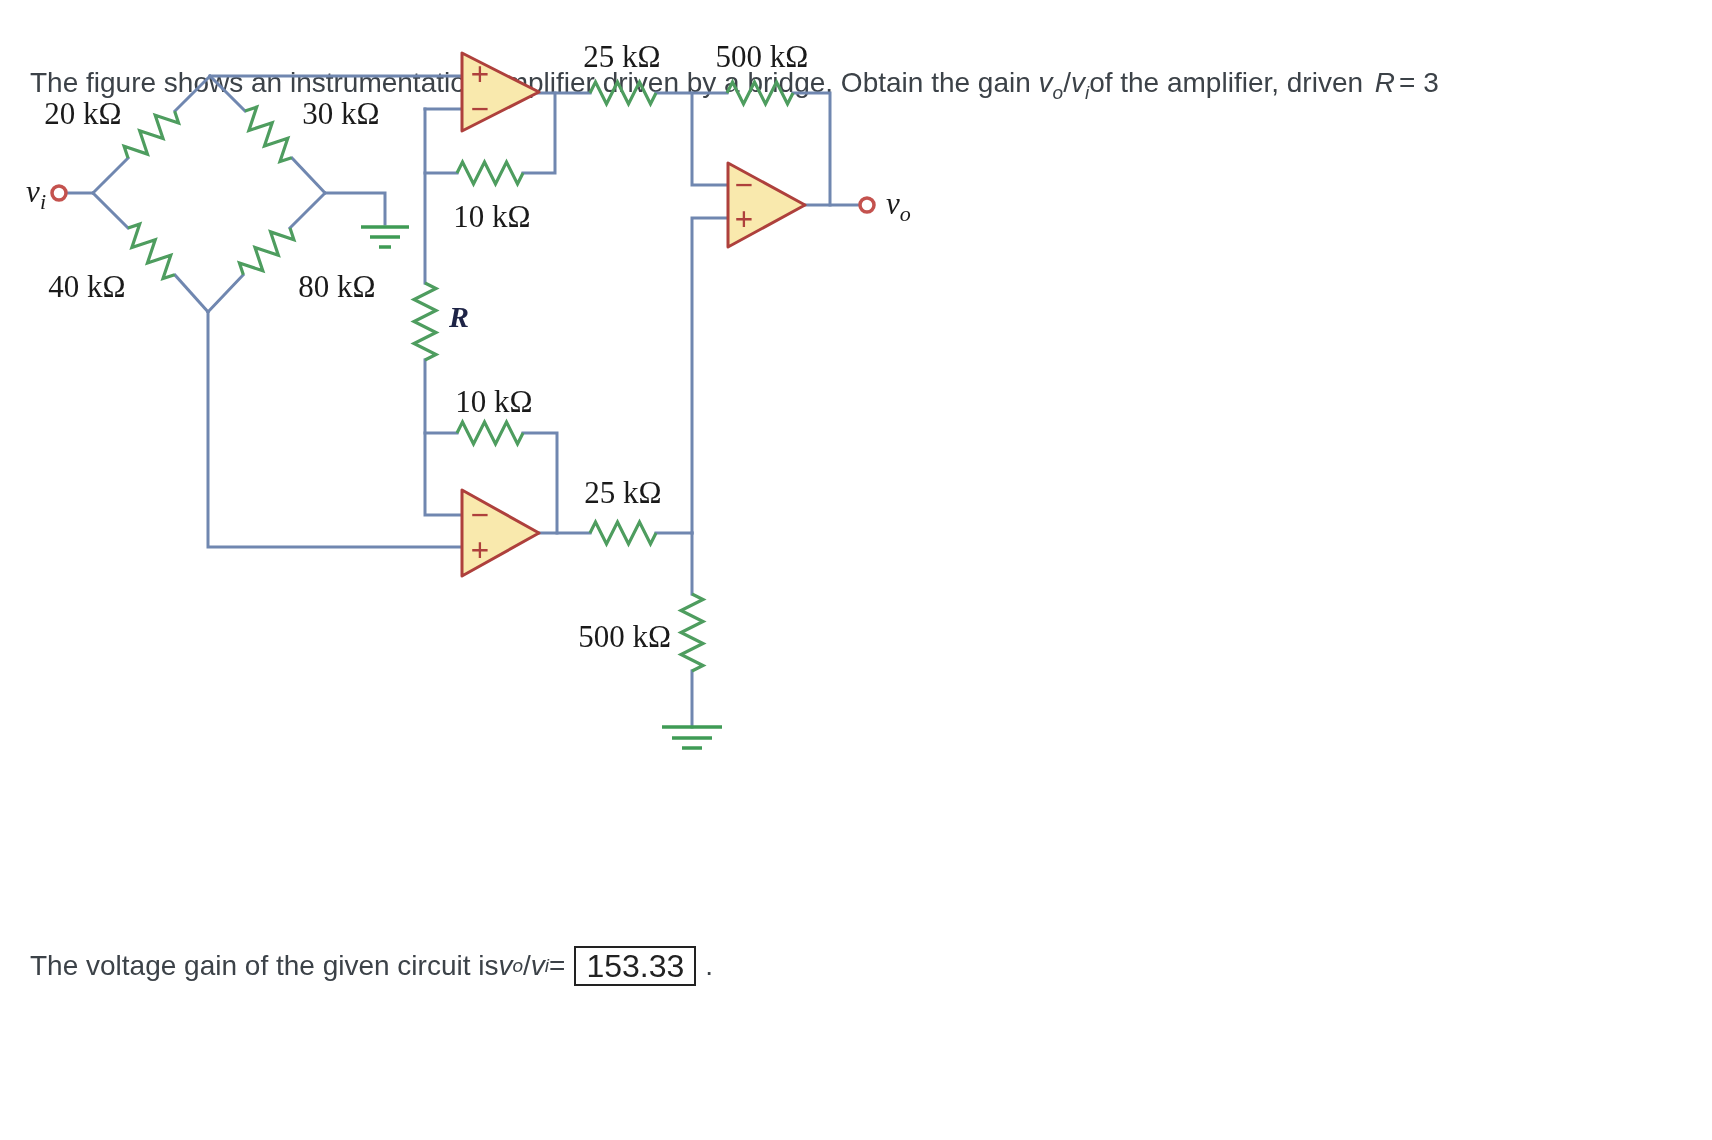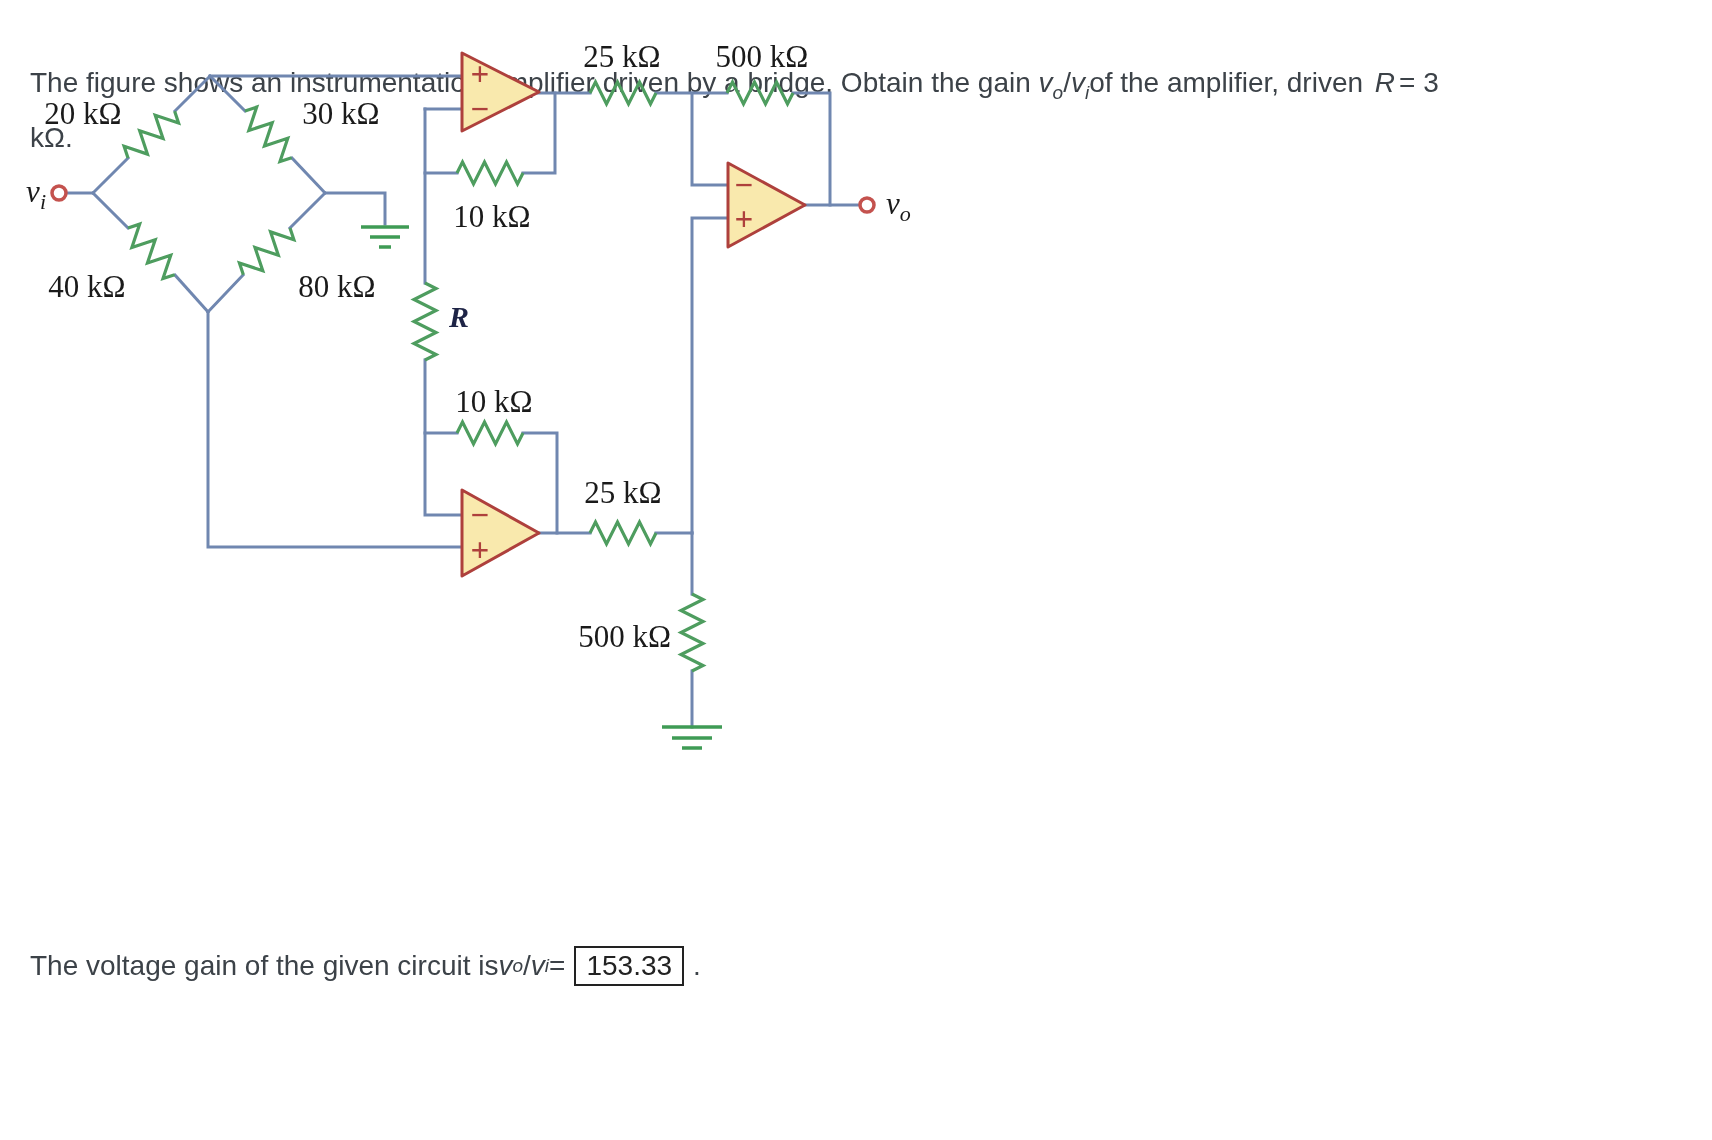--- a/index.html
+++ b/index.html
@@ -19,40 +19,39 @@
   .answer{
     position:absolute;left:30px;top:946px;font-size:28px;display:flex;align-items:center;white-space:nowrap;
   }
   .vv{font-style:italic;}
   .vsub{font-style:italic;font-size:19px;vertical-align:-7px;letter-spacing:0;}
   .rvar{font-style:italic;margin-left:4px;}
   .eqpart{margin-left:4px;}
   .answer-box{
     display:inline-flex;align-items:center;justify-content:center;
     min-width:90px;height:40px;border:2px solid var(--box_border);
-    padding:0 10px;margin:0 9px 0 9px;font-size:28px;color:#222;background:#fff;
+    padding:0 10px;margin:0 9px 0 9px;font-size:32px;color:#222;background:#fff;
   }
   .circuit{position:absolute;left:0px;top:0px;}
   .wire{stroke:var(--wire);stroke-width:3;fill:none;stroke-linecap:square;}
   .res{stroke:var(--resistor);stroke-width:3.2;fill:none;stroke-linejoin:miter;}
   .gnd{stroke:var(--ground);stroke-width:3.5;fill:none;stroke-linecap:butt;}
   .opamp{fill:var(--opamp_fill);stroke:var(--opamp_stroke);stroke-width:3;stroke-linejoin:round;}
   .term{fill:#ffffff;stroke:var(--terminal);stroke-width:3.5;}
   .clabel{font-family:"Liberation Serif",serif;font-size:31px;fill:var(--circuit_text);}
   .citalic{font-style:italic;}
   .csub{font-size:22px;font-style:italic;}
   .opsym{font-family:"Liberation Serif",serif;font-size:33px;font-weight:bold;fill:var(--opamp_stroke);}
   .rlabel{font-family:"Liberation Serif",serif;font-size:30px;font-weight:bold;font-style:italic;fill:var(--r_label);}
 </style>
 </head>
 <body>
 
 <div class="question">
   <div><span>The figure shows an instrumentation amplifier driven by a bridge. Obtain the gain </span><span class="vv">v</span><span class="vsub">o</span><span>/</span><span class="vv">v</span><span class="vsub">i</span><span>of the amplifier, driven </span><span class="rvar">R</span><span class="eqpart">= 3</span></div>
-  <div>kΩ.</div>
 </div>
 
 <svg class="circuit" width="1000" height="790" viewBox="30 150 1000 790">
 
   <g>
 
     <polyline class="wire" points="123,343 158,308"></polyline>
     <polyline class="wire" points="205,261 240,226"></polyline>
     <polyline class="wire" points="240,226 275,261"></polyline>
     <polyline class="wire" points="322,308 355,343"></polyline>

